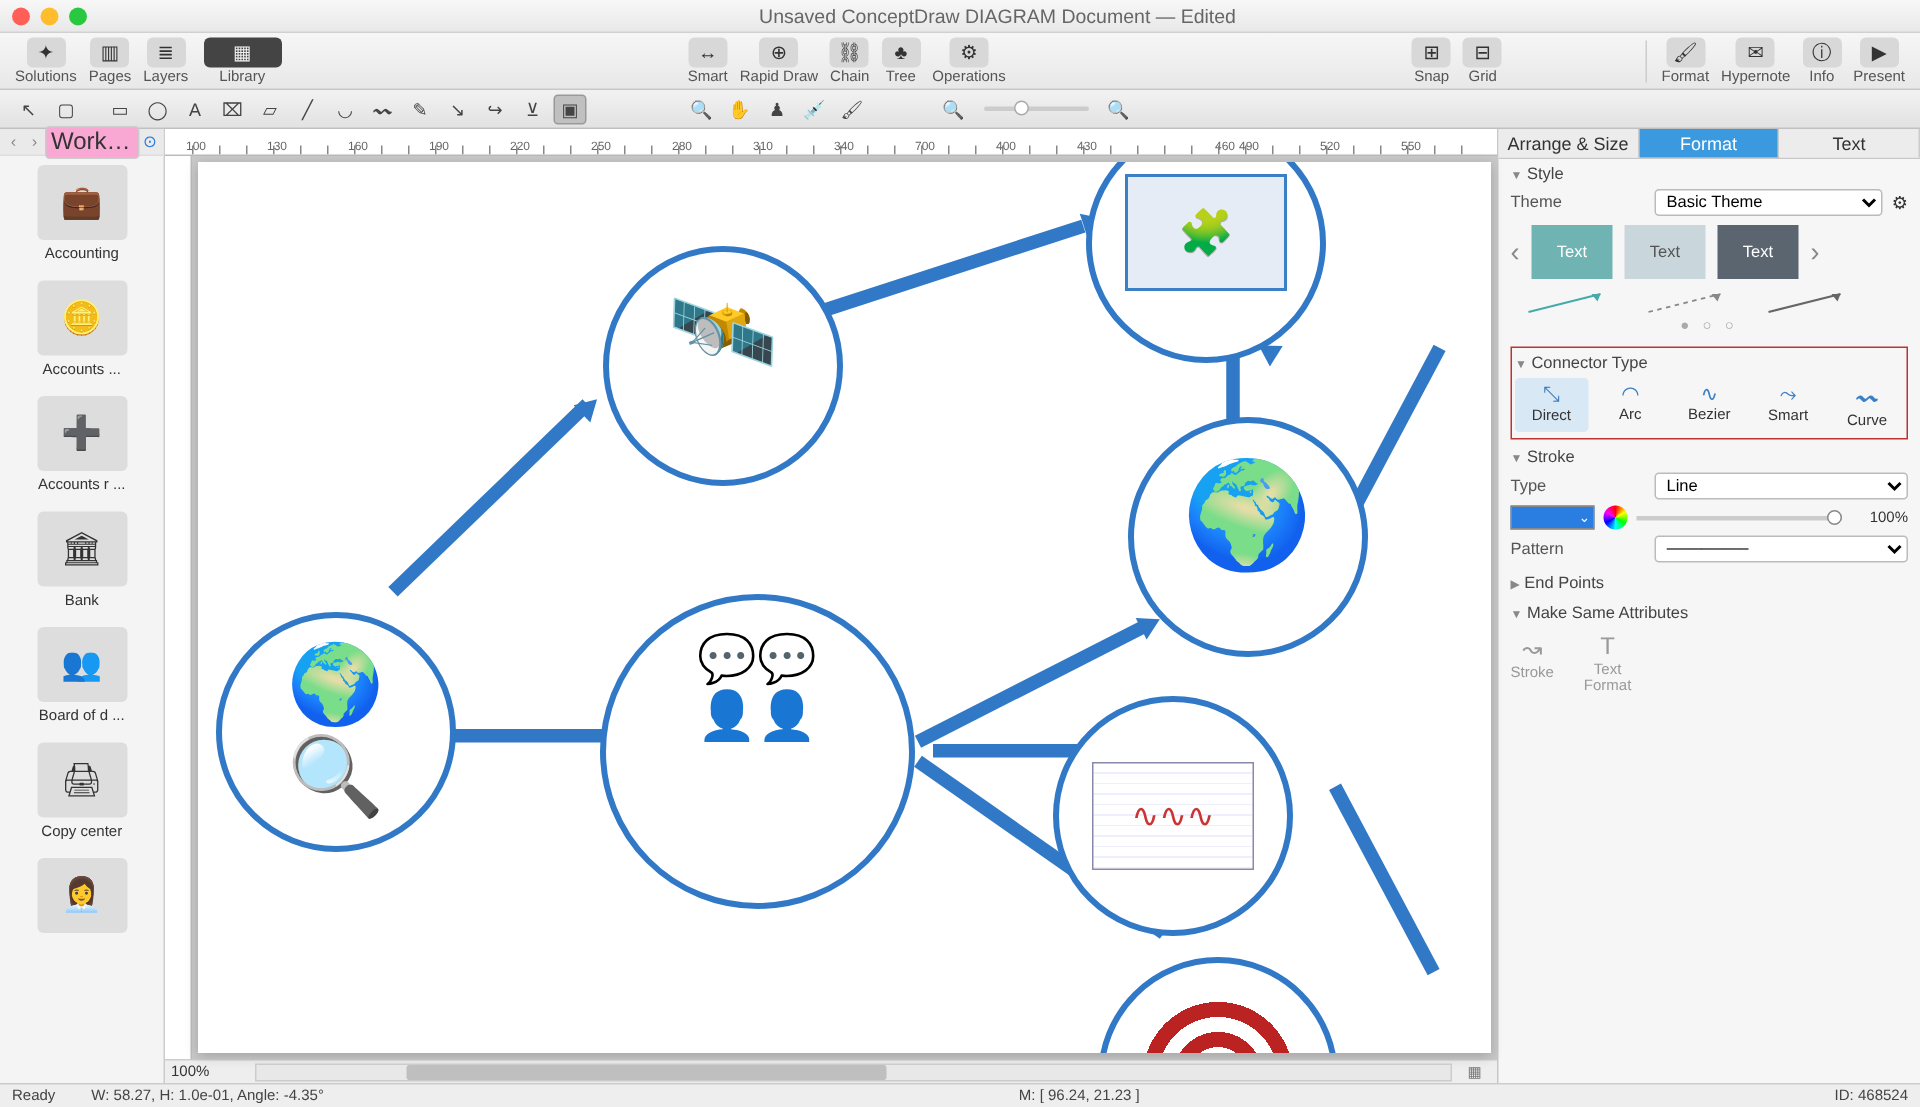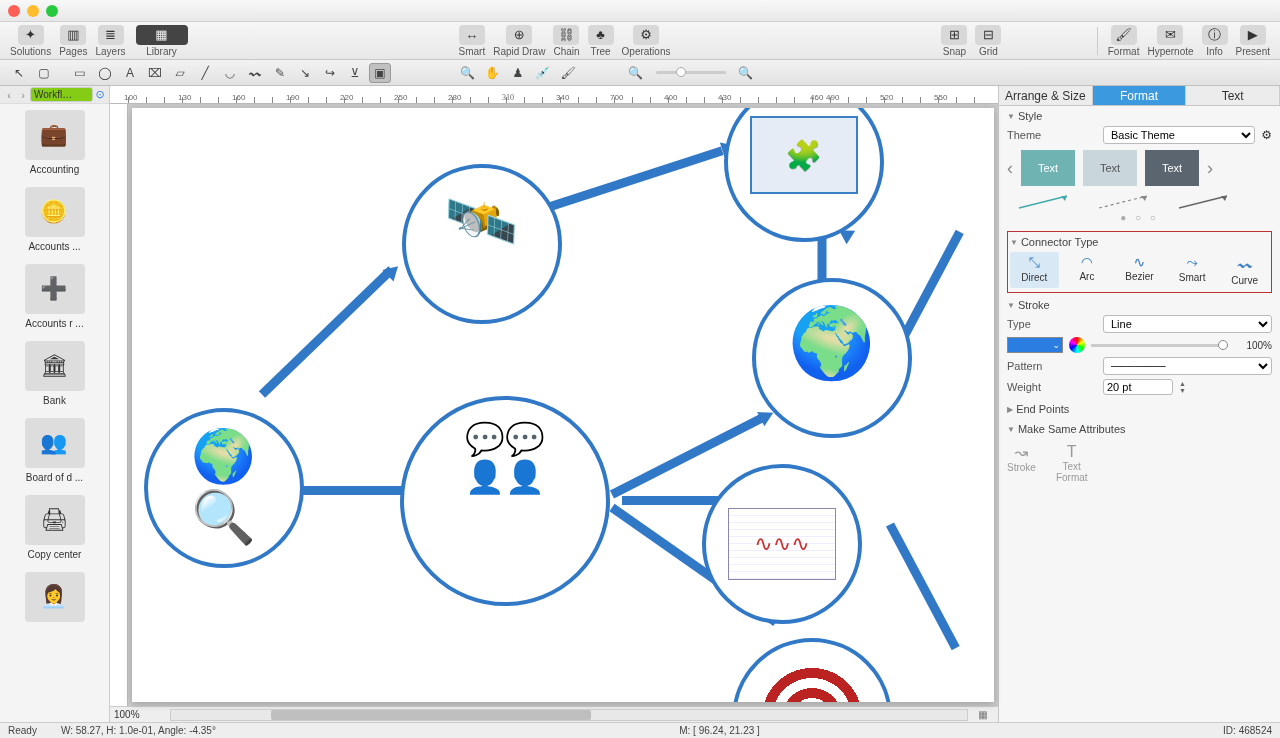--- a/index.html
+++ b/index.html
@@ -29,21 +29,21 @@
 .slider { width: 70px; height: 3px; background: #ccc; border-radius: 2px; position: relative; margin: 0 6px; }
 .slider .thumb { position: absolute; width: 10px; height: 10px; background: #fff; border: 1px solid #aaa; border-radius: 50%; top: -4px; left: 20px; }
 
 
 .main { display: flex; height: 636px; }
 
 
 .libpanel { width: 110px; background: #f4f4f4; border-right: 1px solid #ccc; display:flex; flex-direction:column; }
 .libhead { height: 18px; display:flex; align-items:center; padding:0 2px; border-bottom:1px solid #ddd; background:#eaeaea; }
 .libhead .nav { width:14px; text-align:center; color:#888; cursor:pointer; }
-.libhead .sel { flex:1; background:#84cc16; border:1px solid #ccc; border-radius:3px; padding:1px 3px; font-size:10px; overflow:hidden; white-space:nowrap; text-overflow:ellipsis; }
+.libhead .sel { flex:1; background:#f9a8d4; border:1px solid #ccc; border-radius:3px; padding:1px 3px; font-size:16px; overflow:hidden; white-space:nowrap; text-overflow:ellipsis; }
 .libitems { flex:1; overflow:hidden; }
 .libitem { text-align:center; padding: 6px 0; }
 .libitem .thumb { width:60px; height:50px; margin:0 auto 4px; background:#ddd; border-radius:4px; display:flex; align-items:center; justify-content:center; font-size:22px; }
 .libitem .lbl { font-size:10px; color:#333; }
 
 
 .canvaswrap { flex:1; display:flex; flex-direction:column; background:#c9c9c9; position:relative; }
 .ruler-h { height:18px; background:#fff; border-bottom:1px solid #bbb; display:flex; align-items:flex-end; font-size:8px; color:#666; padding-left:18px; position:relative; overflow:hidden; }
 .ruler-h span { position:absolute; bottom:1px; }
 .ruler-tick { position:absolute; bottom:0; width:1px; height:6px; background:#888; }
@@ -109,20 +109,21 @@
 </style>
 </head>
 <body>
 
 <div class="titlebar">
   <div class="traffic">
     <span class="t-red"></span>
     <span class="t-yel"></span>
     <span class="t-grn"></span>
   </div>
+  <div class="title">Unsaved ConceptDraw DIAGRAM Document — Edited</div>
 </div>
 
 <div class="toolbar">
   <div class="tb-group" id="tb-main">
       <div class="tb-item">
         <div class="ic">✦</div>
         <div class="lbl">Solutions</div>
       </div>
       <div class="tb-item">
         <div class="ic">▥</div>
@@ -292,21 +293,21 @@
         <div class="ruler-tick" style="left: 270px;"></div>
         <div class="ruler-tick" style="left: 288px;"></div>
         <span style="left: 284px;">250</span>
         <div class="ruler-tick" style="left: 306px;"></div>
         <div class="ruler-tick" style="left: 324px;"></div>
         <div class="ruler-tick" style="left: 342px;"></div>
         <span style="left: 338px;">280</span>
         <div class="ruler-tick" style="left: 360px;"></div>
         <div class="ruler-tick" style="left: 378px;"></div>
         <div class="ruler-tick" style="left: 396px;"></div>
-        <span style="left: 392px; font-family: Liberation Serif, serif;">310</span>
+        <span style="left: 392px;">310</span>
         <div class="ruler-tick" style="left: 414px;"></div>
         <div class="ruler-tick" style="left: 432px;"></div>
         <div class="ruler-tick" style="left: 450px;"></div>
         <span style="left: 446px;">340</span>
         <div class="ruler-tick" style="left: 468px;"></div>
         <div class="ruler-tick" style="left: 486px;"></div>
         <div class="ruler-tick" style="left: 504px;"></div>
         <span style="left: 500px;">700</span>
         <div class="ruler-tick" style="left: 522px;"></div>
         <div class="ruler-tick" style="left: 540px;"></div>
@@ -466,28 +467,20 @@
             <div class="track">
                 <div class="th"></div>
               </div>
             <div class="val">100%</div>
           </div>
         </div>
         <div class="row">
           <div class="rlabel">Pattern</div>
           <div class="rctrl"><select><option>───────</option></select></div>
         </div>
-        <div class="row">
-          <div class="rlabel">Weight</div>
-          <div class="rctrl" style="flex:0 0 70px"><input type="text" value="20 pt" style=""></div>
-          <div style="display:flex;flex-direction:column;font-size:7px;line-height:7px;color:#666">
-              <span>▲</span>
-              <span>▼</span>
-            </div>
-        </div>
       </div>
 
       <div class="section">
         <div class="sec-head collapsed">End Points</div>
       </div>
 
       <div class="section">
         <div class="sec-head">Make Same Attributes</div>
         <div class="msa-row">
           <div class="msa-item">

